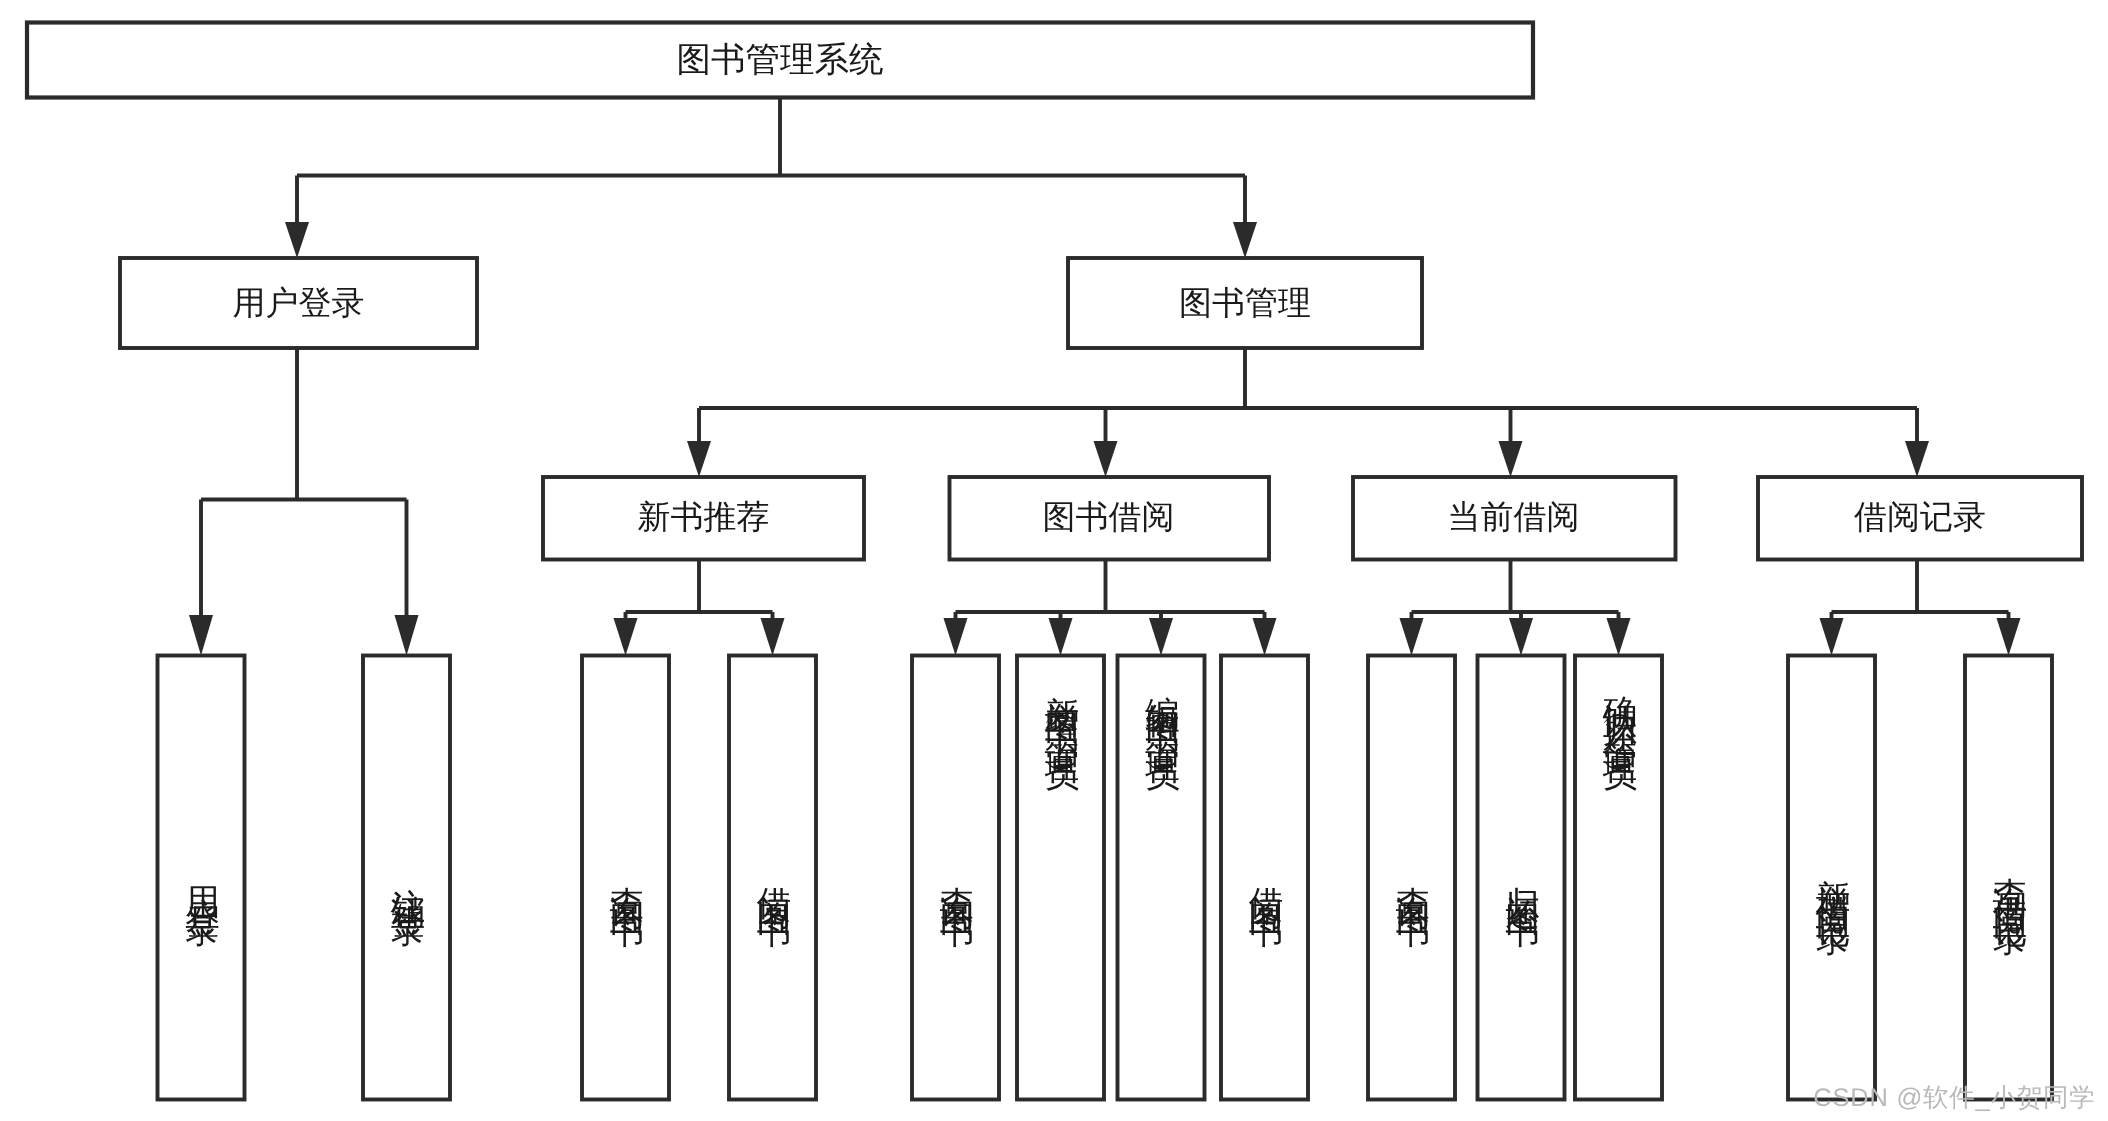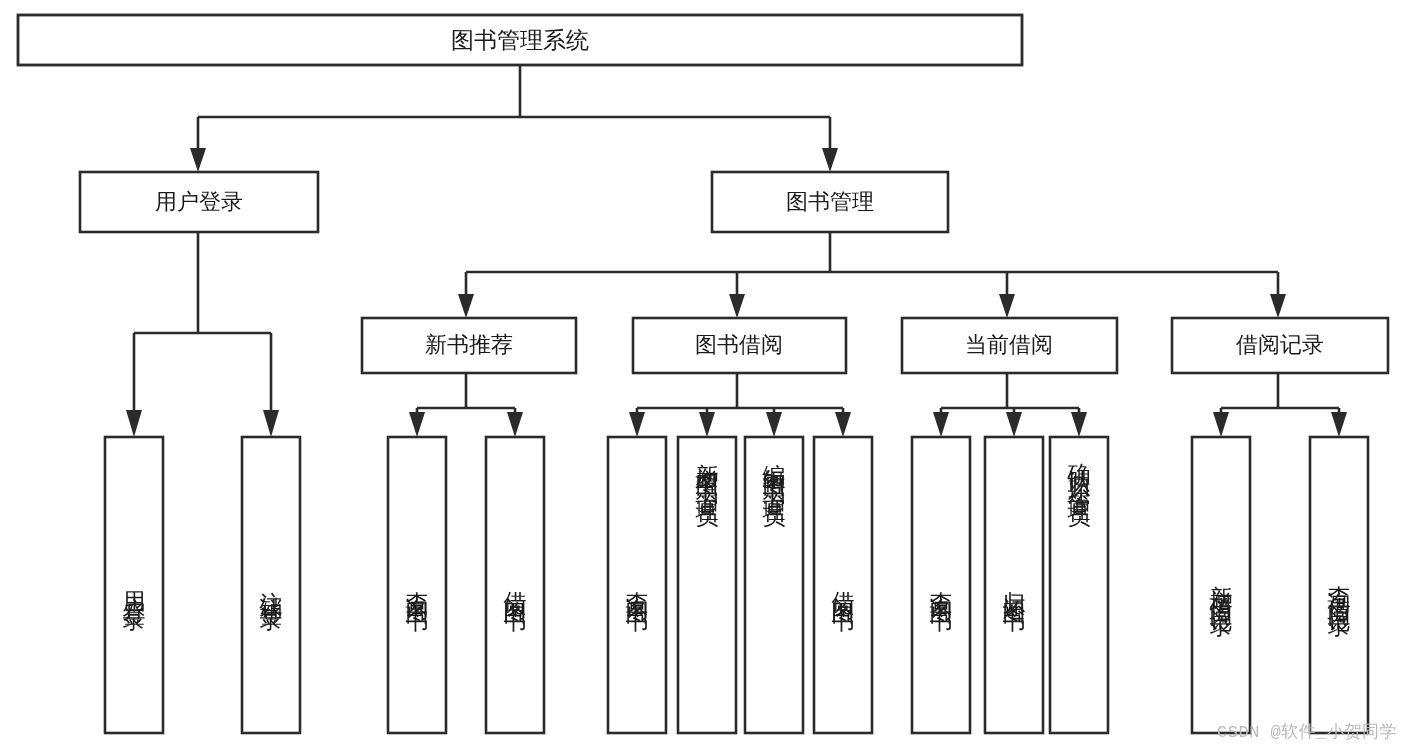--- a/index.html
+++ b/index.html
@@ -67,21 +67,21 @@
     white-space: nowrap;
     pointer-events: none;
   }
   .vlabel.top-aligned {
     justify-content: flex-start;
   }
   .watermark {
     position: absolute;
     right: 8px;
     bottom: 4px;
-    font-family: Liberation Mono, monospace;
+    font-family: Liberation Sans, sans-serif;
     font-size: 17px;
     color: #b9b9b9;
     white-space: nowrap;
     letter-spacing: 0.5px;
   }
 </style>
 </head>
 <body>
 
 <svg id="diagram" viewBox="0 0 1405 747">

